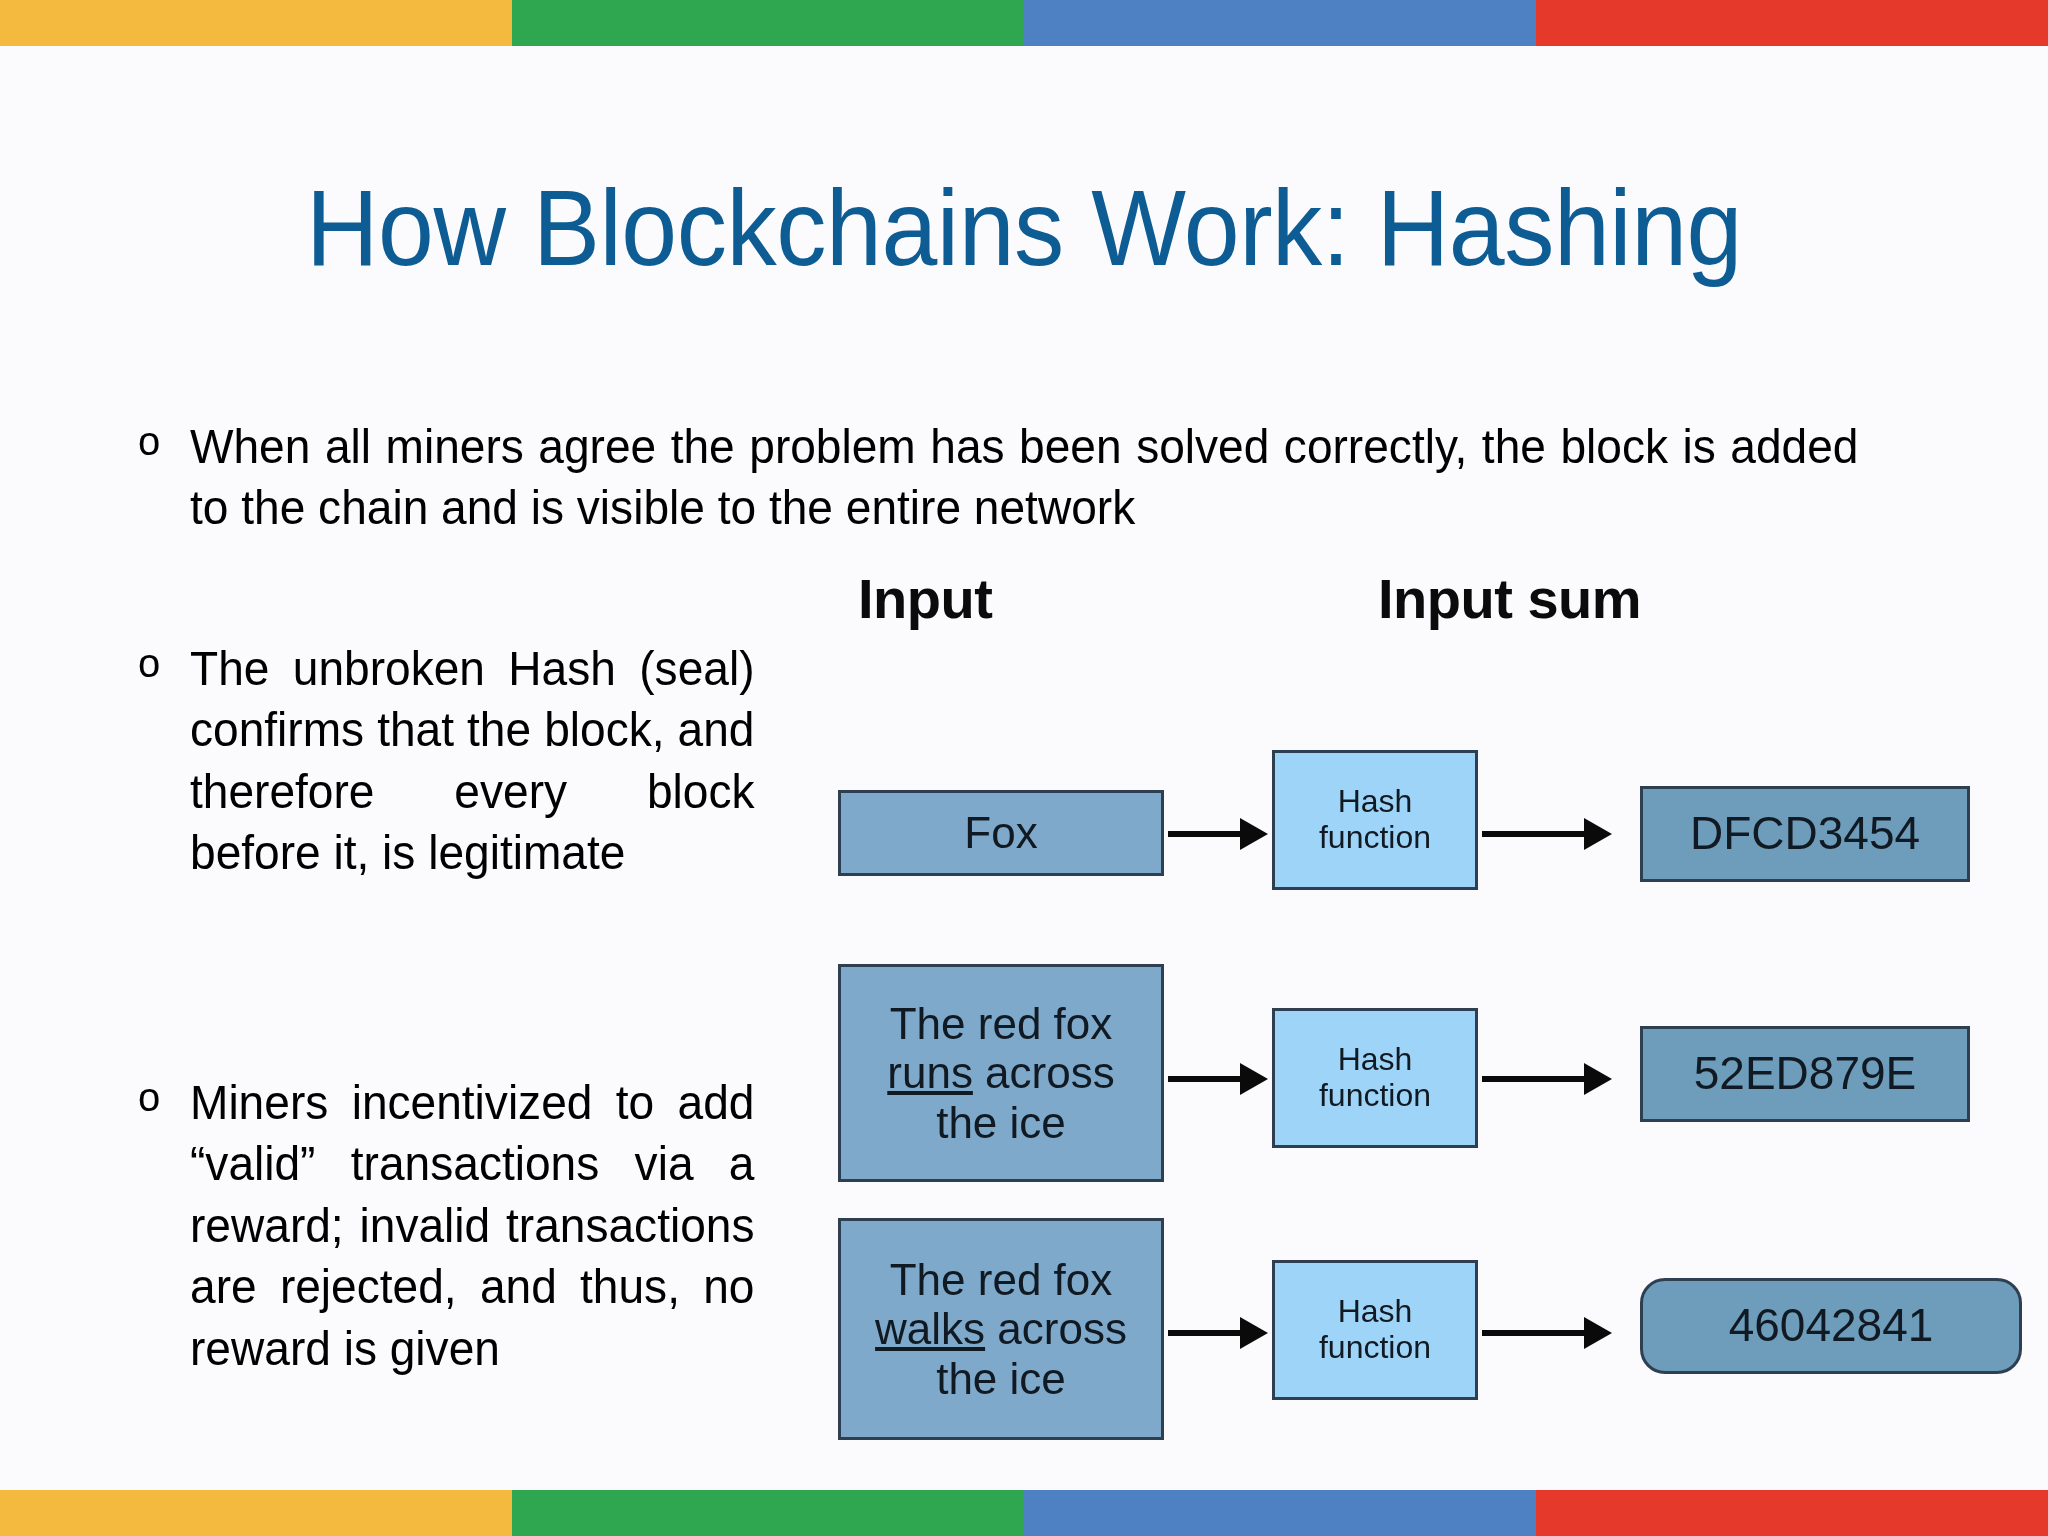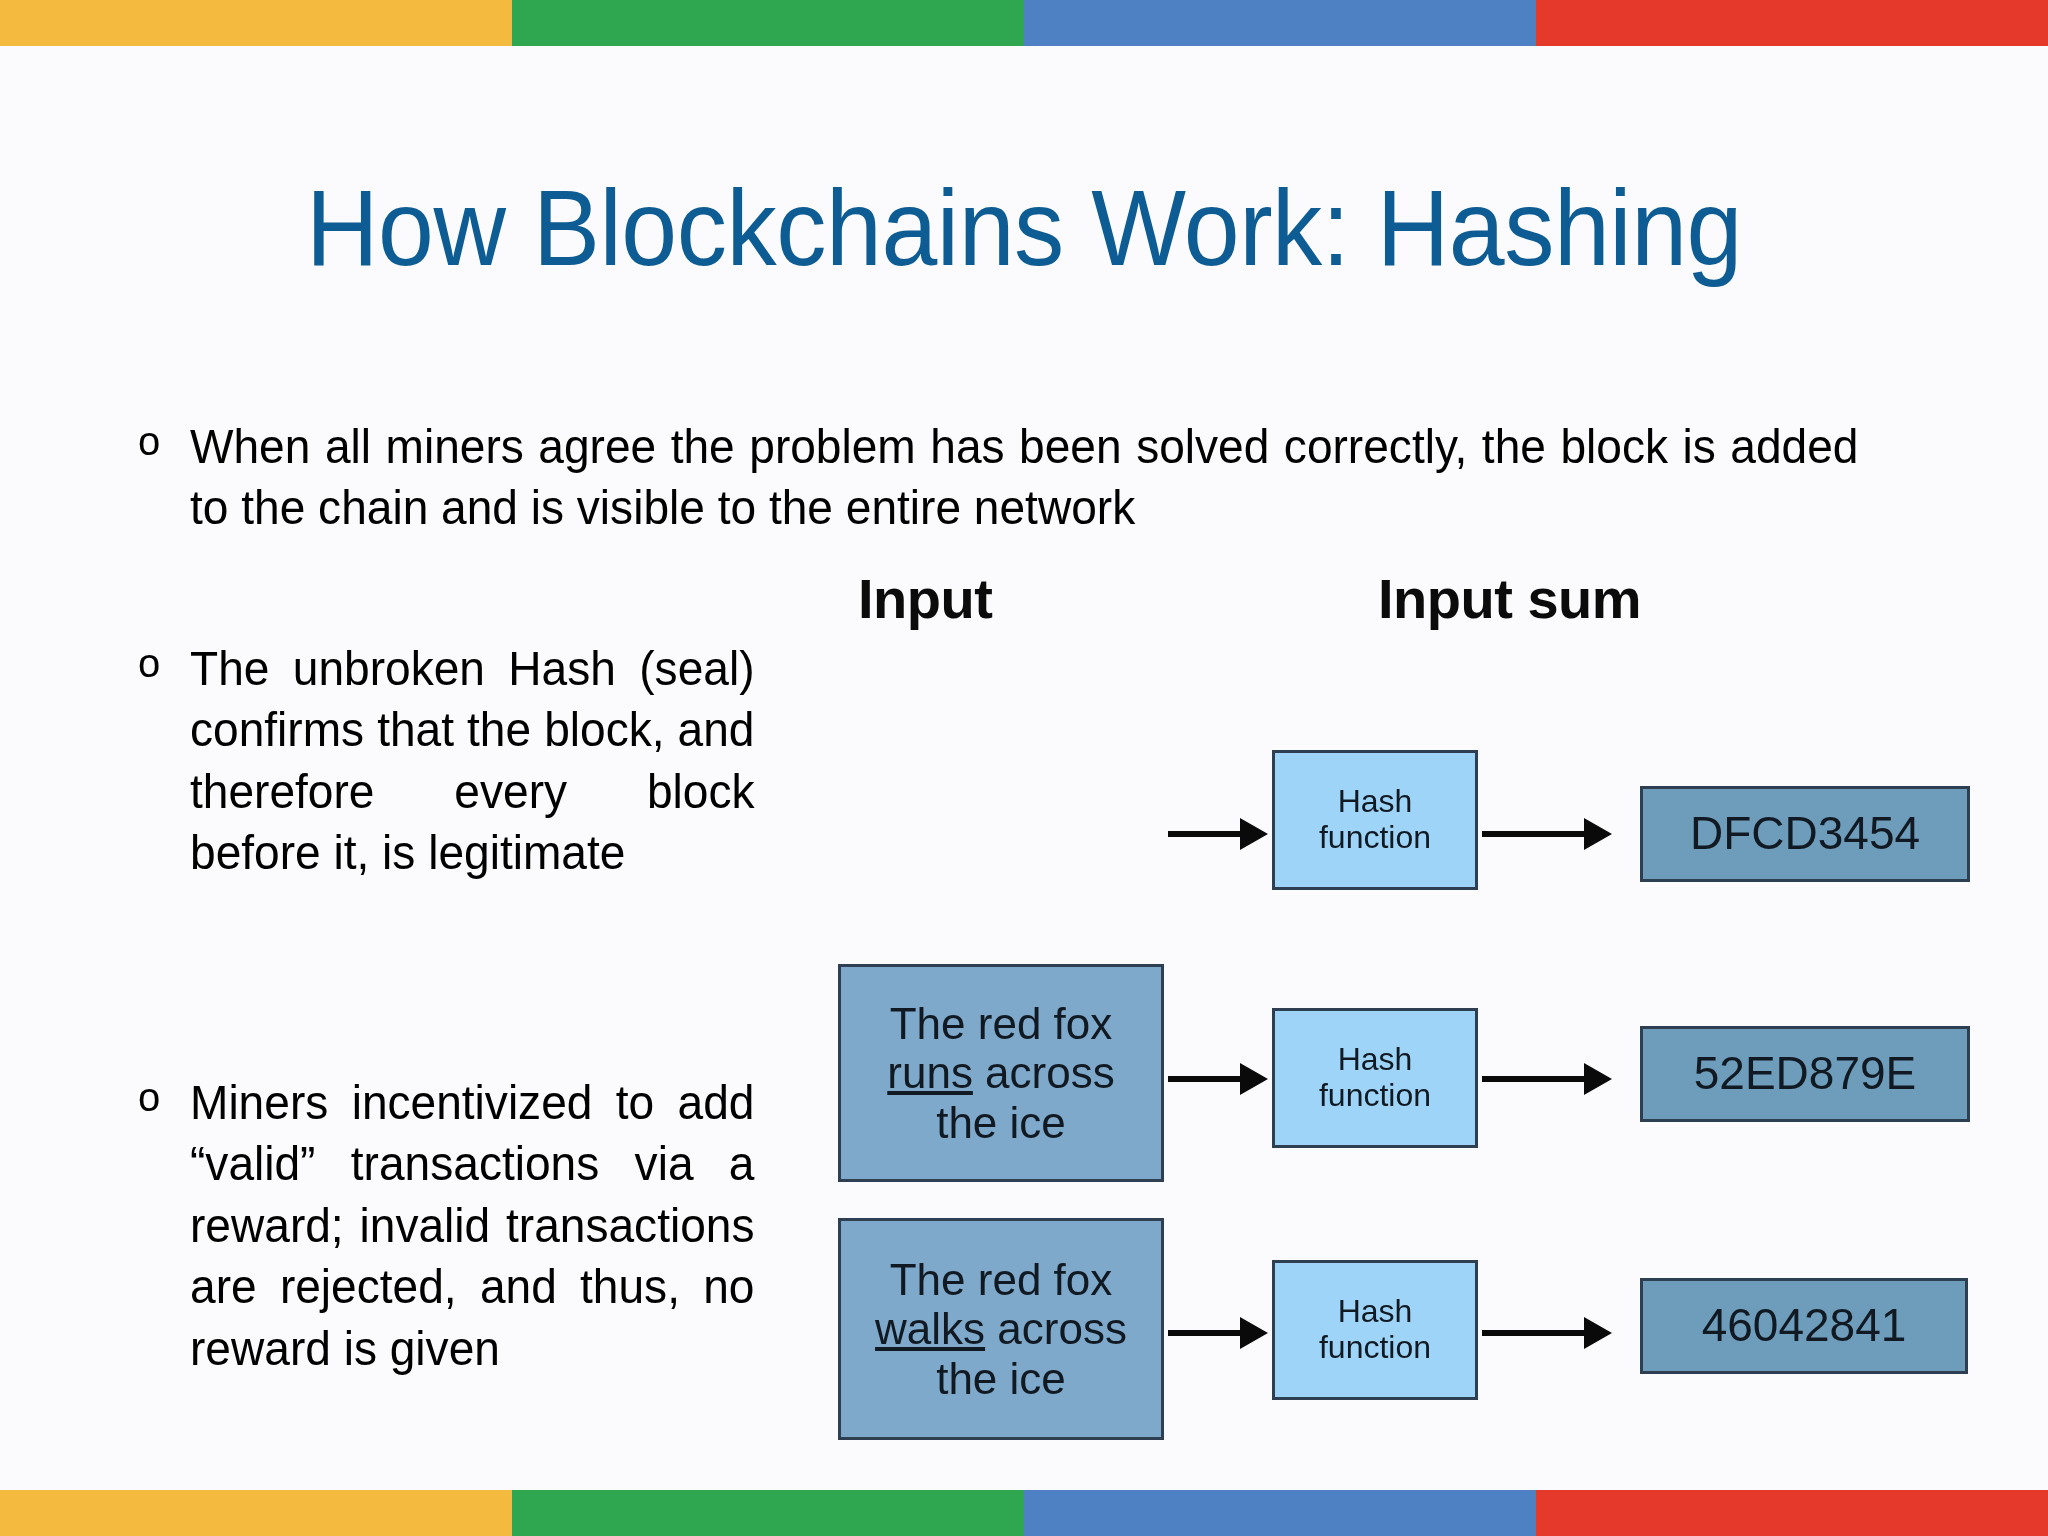--- a/index.html
+++ b/index.html
@@ -173,21 +173,21 @@
   
   #drow-1 .input-box { top: 0;   width: 326px; height: 218px; flex-direction: column; }
   #drow-1 .func-box  { left: 434px; top: 44px; width: 206px; height: 140px; }
   #drow-1 .hash-box  { left: 778px; top: 62px; width: 330px; height: 96px; }
   #drow-1 .arrow-1   { left: 330px; top: 110px; width: 100px; }
   #drow-1 .arrow-2   { left: 644px; top: 110px; width: 130px; }
 
   
   #drow-2 .input-box { top: 0;   width: 326px; height: 222px; flex-direction: column; }
   #drow-2 .func-box  { left: 434px; top: 42px; width: 206px; height: 140px; }
-  #drow-2 .hash-box  { left: 778px; top: 60px; width: 328px; height: 96px; }
+  #drow-2 .hash-box  { left: 778px; top: 60px; width: 382px; height: 96px; border-radius: 25px; }
   #drow-2 .arrow-1   { left: 330px; top: 110px; width: 100px; }
   #drow-2 .arrow-2   { left: 644px; top: 110px; width: 130px; }
 
   .arrow {
     position: absolute;
     height: 10px;
   }
   .arrow .shaft {
     position: absolute;
     left: 0;
@@ -243,20 +243,23 @@
     <span class="marker">o</span>
     <span class="btext">Miners incentivized to add “valid” transactions via a reward; invalid transactions are rejected, and thus, no reward is given</span>
   </div>
 
   <div class="diagram">
 
     <div class="diagram-header input">Input</div>
     <div class="diagram-header hashsum">Input sum</div>
 
     <div class="drow" id="drow-0">
+      <div class="dbox input-box" style="background: rgb(127, 169, 203); border-color: rgb(47, 63, 82);">
+          <span class="inbox-line">Fox</span>
+        </div>
       <div class="dbox func-box" style="background: rgb(158, 212, 247); border-color: rgb(47, 63, 82);">Hash
 function</div>
       <div class="arrow arrow-1">
         <span class="shaft"></span>
           <span class="head"></span>
       </div>
       <div class="dbox hash-box" style="background: rgb(110, 156, 187); border-color: rgb(47, 63, 82);">DFCD3454</div>
       <div class="arrow arrow-2">
         <span class="shaft"></span>
           <span class="head"></span>

